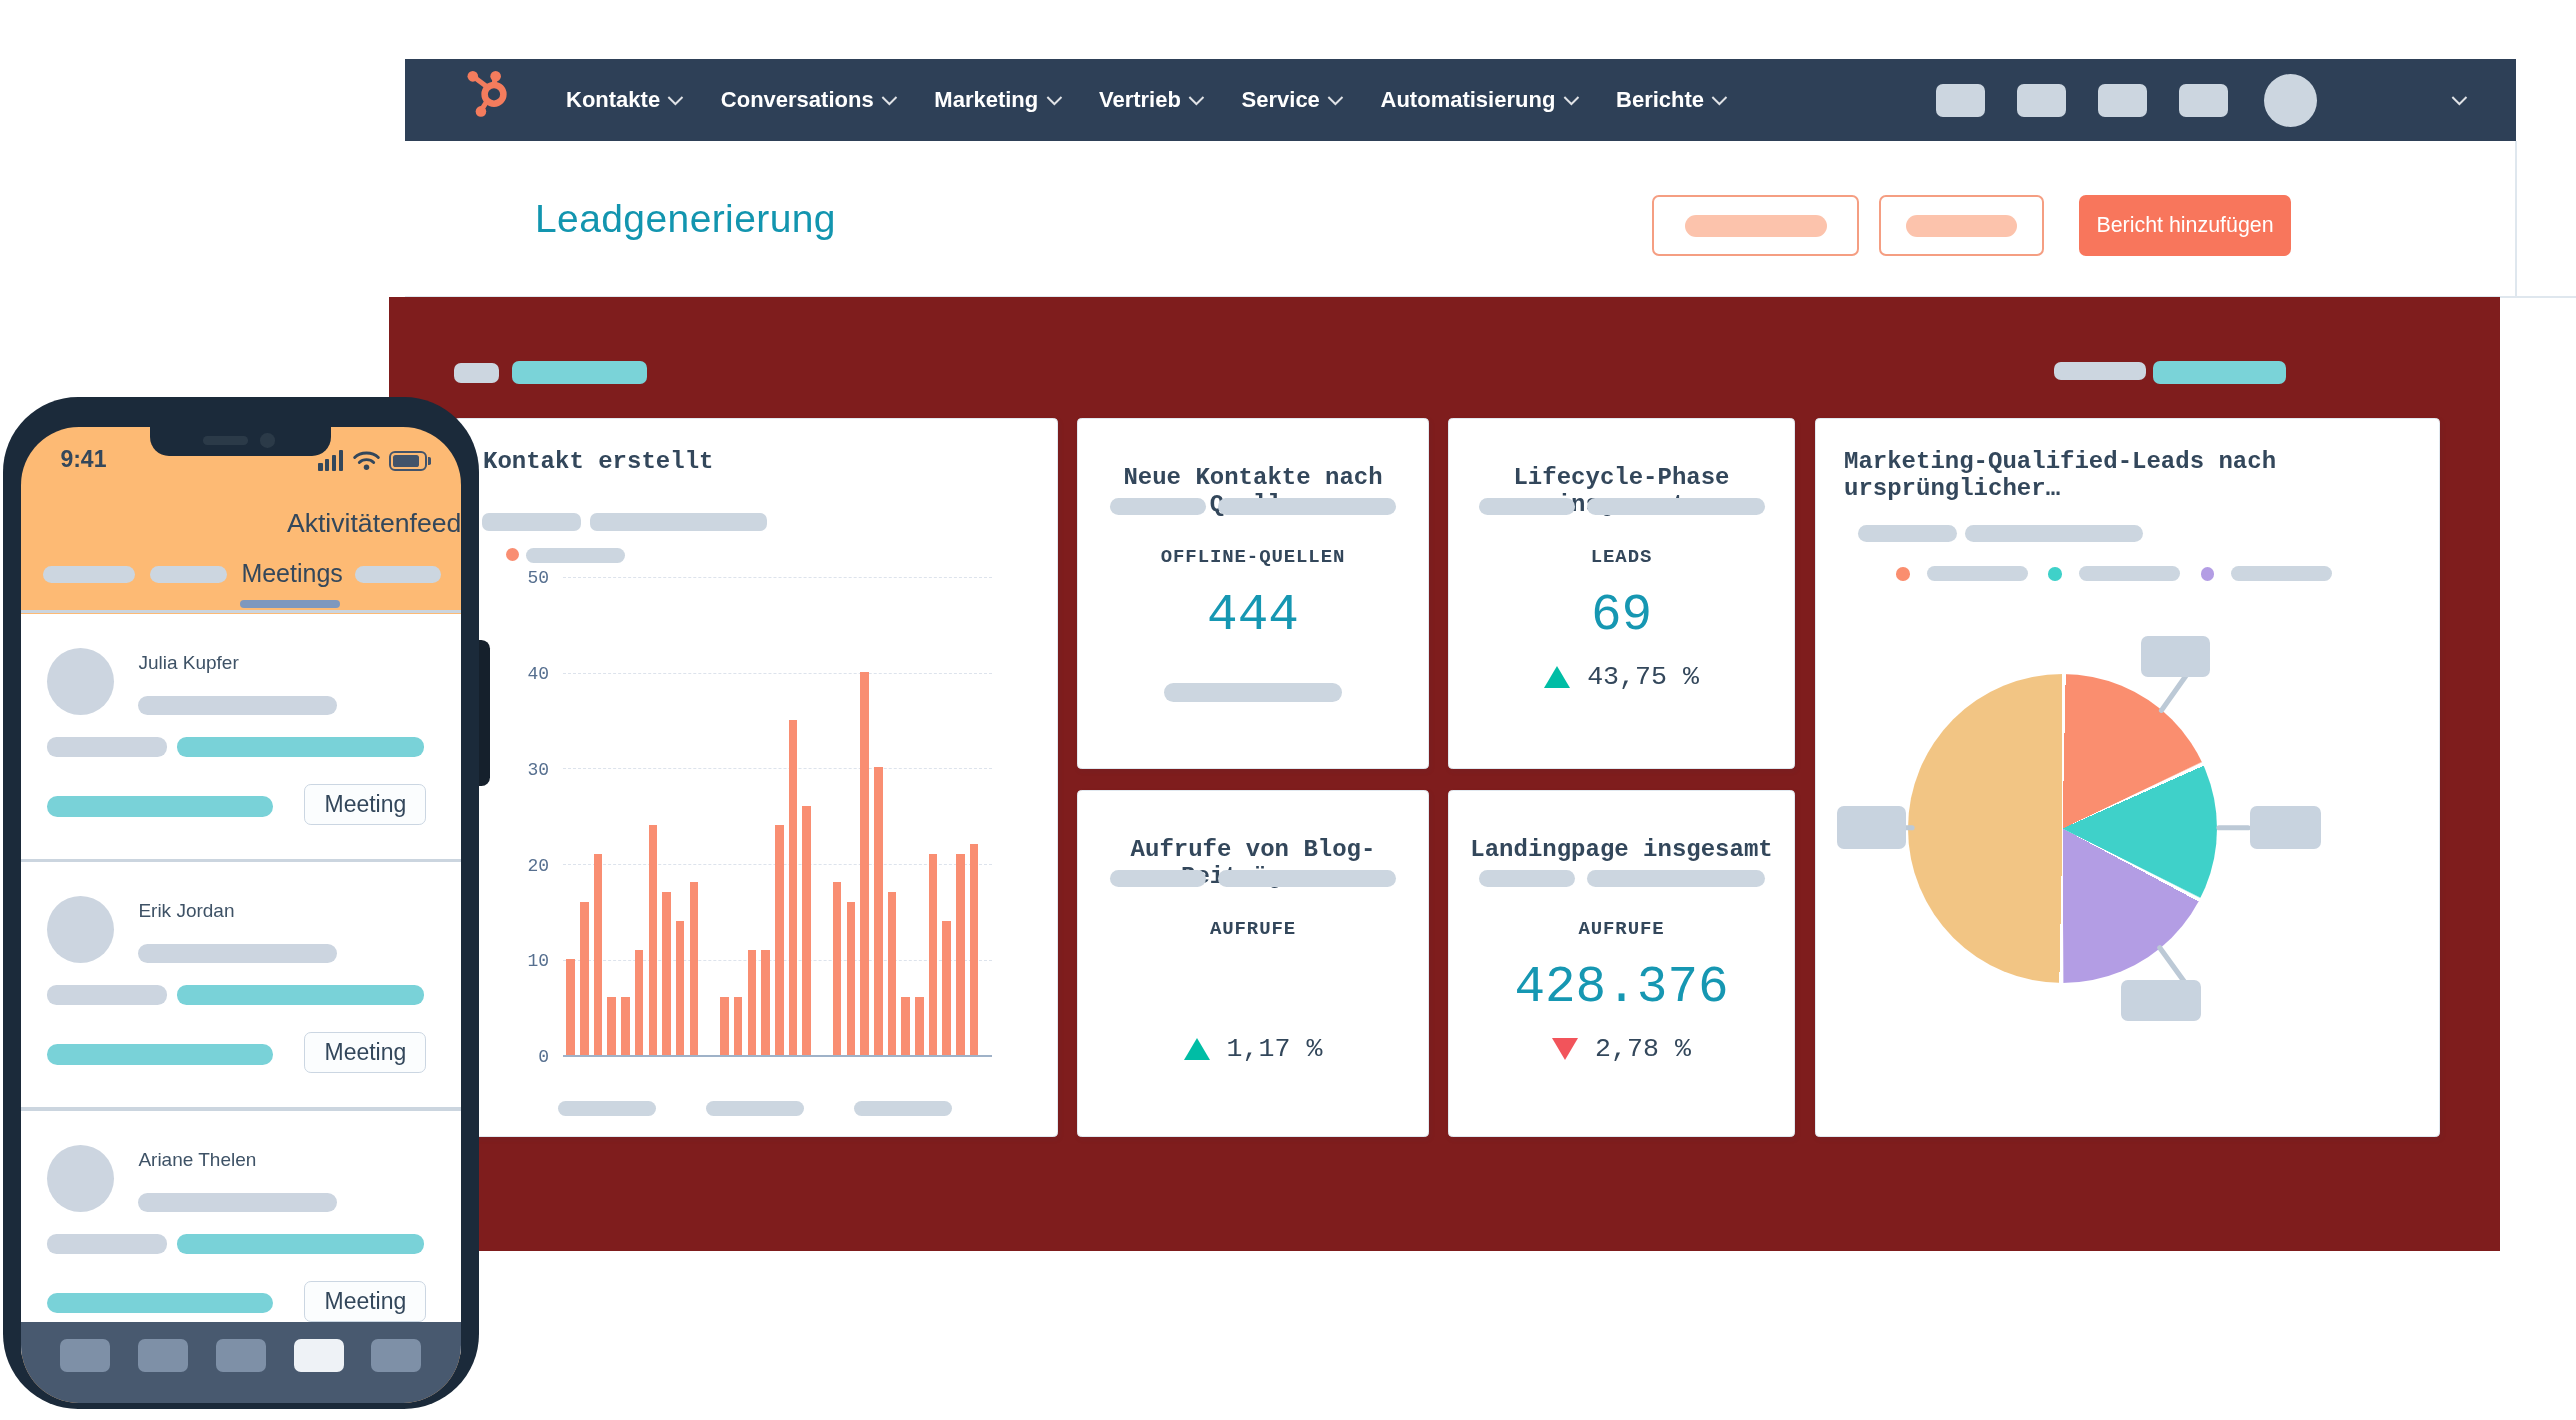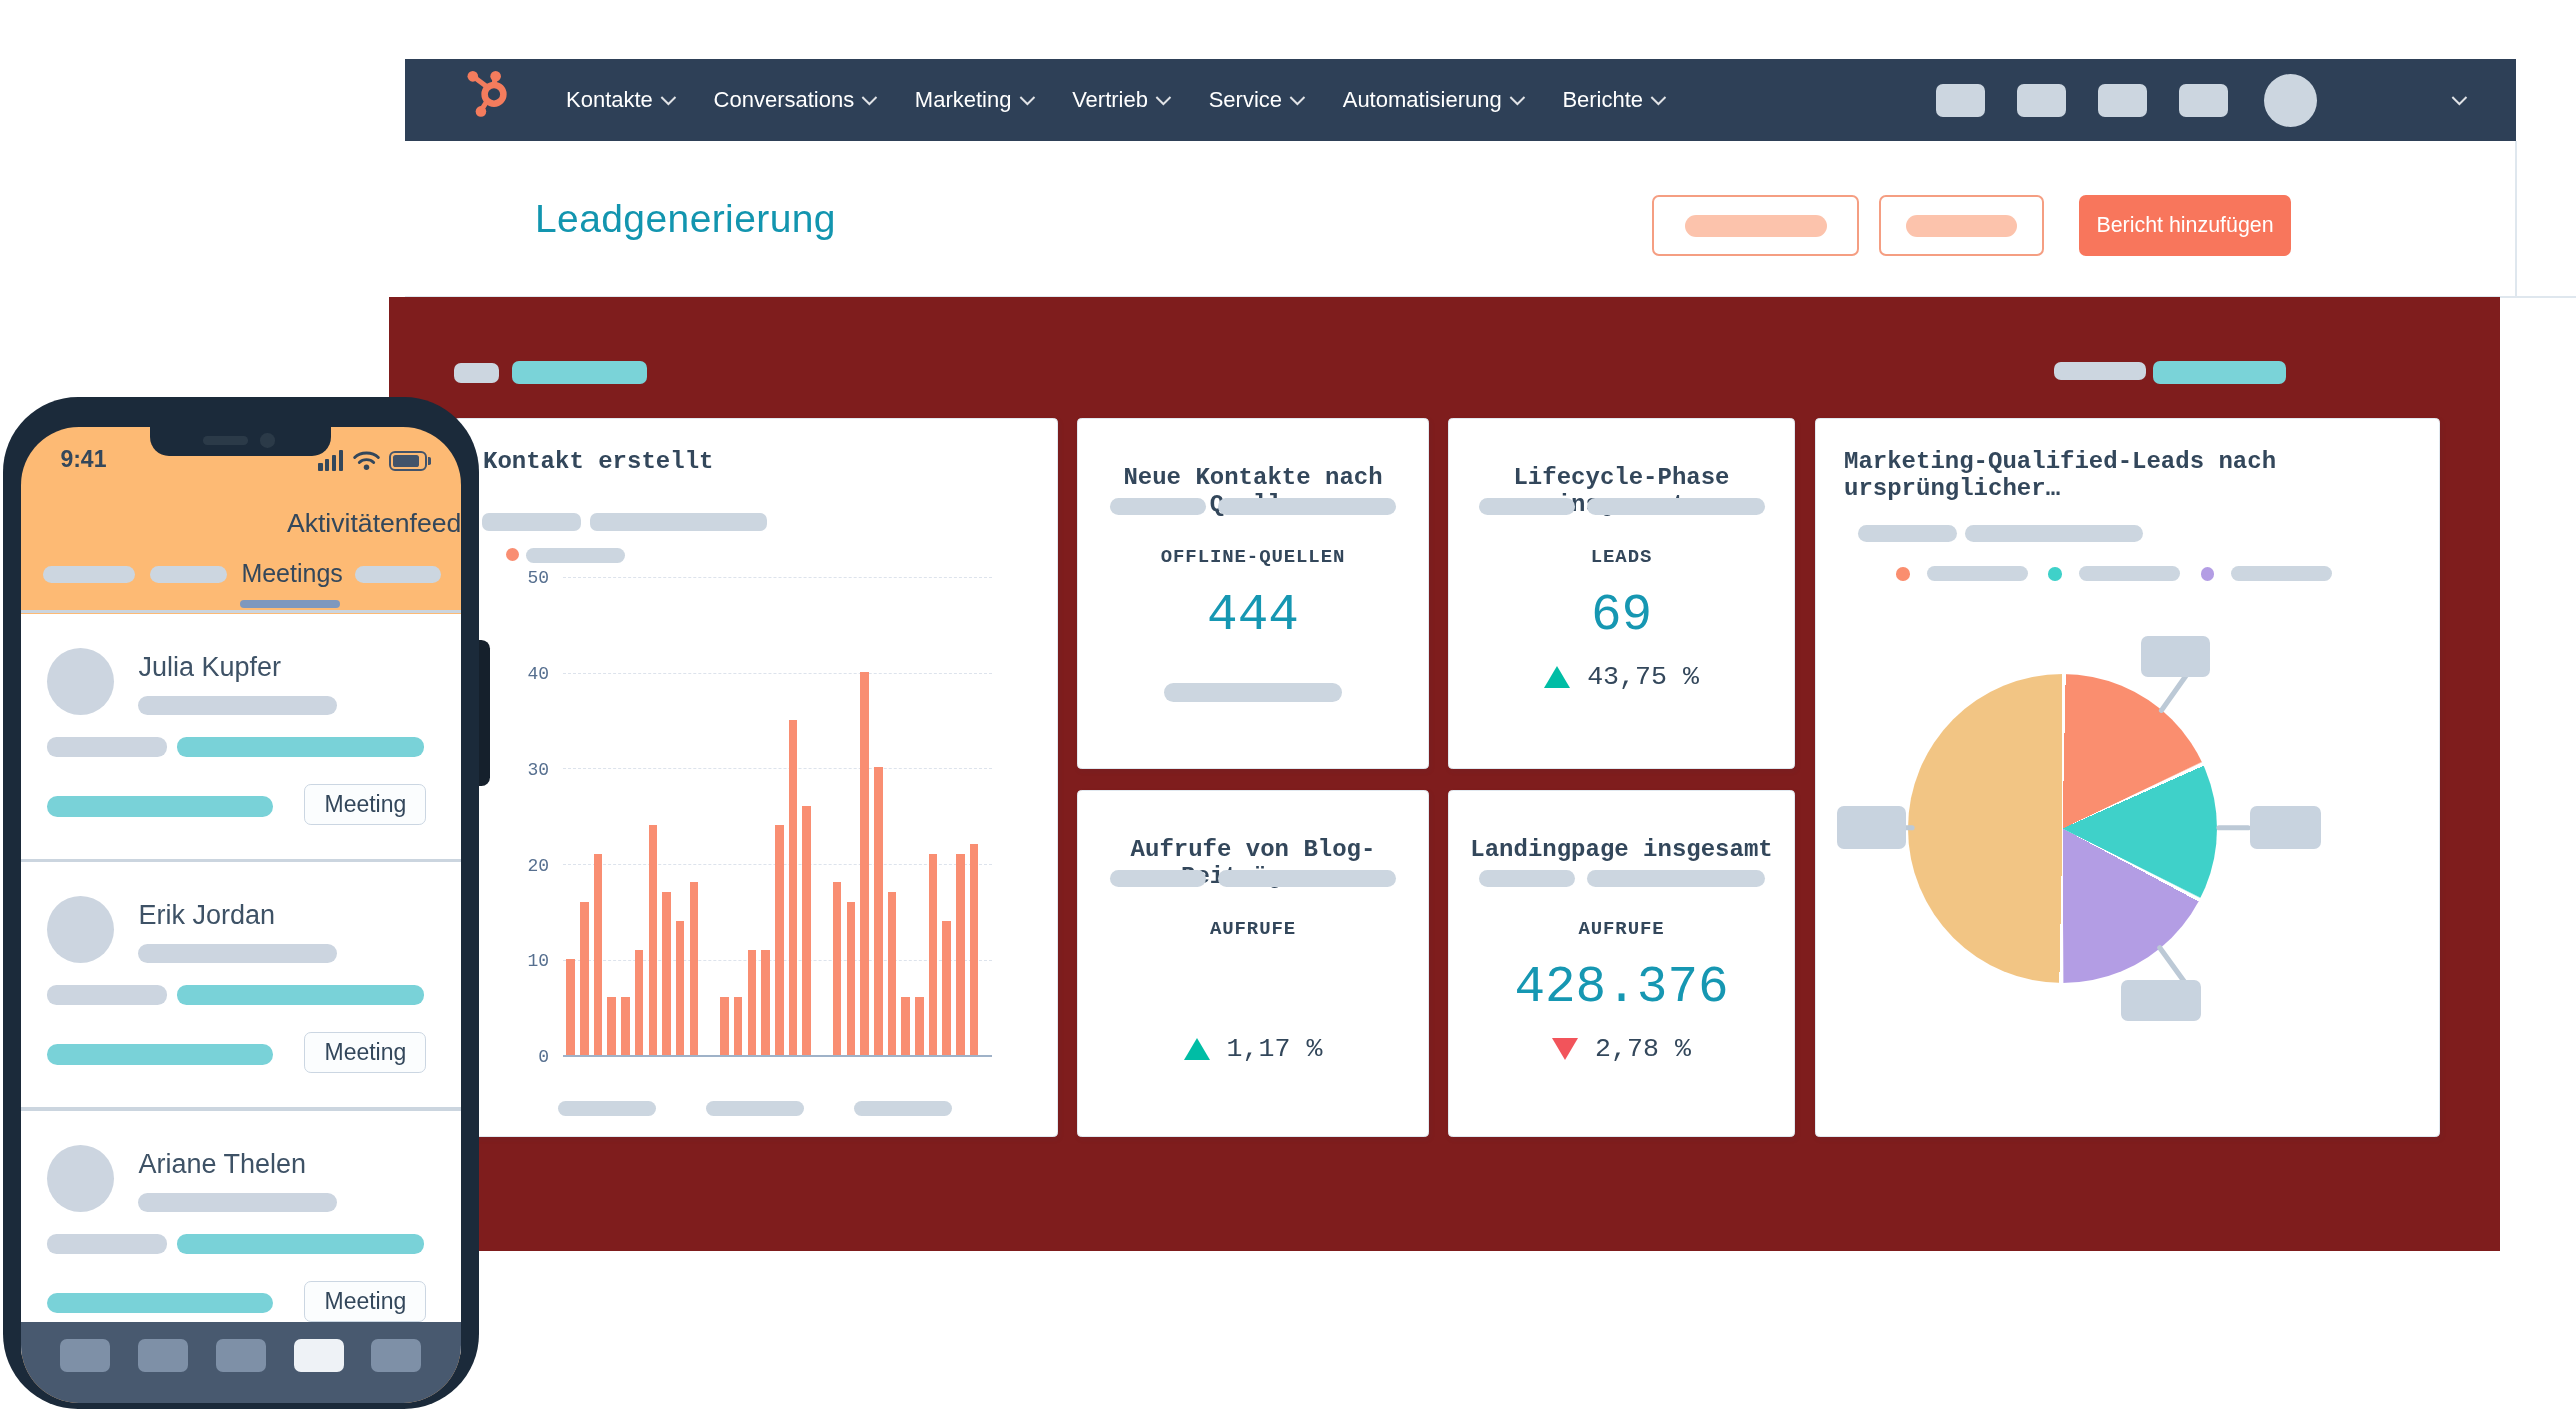--- a/index.html
+++ b/index.html
@@ -5,21 +5,21 @@
   html,body{margin:0;padding:0;background:#ffffff;}
   #stage{position:relative;width:2576px;height:1420px;overflow:hidden;
          font-family:"Liberation Sans", sans-serif;color:#33475b;}
 
   
   .navbar{position:absolute;left:405px;top:59px;width:2111px;height:82px;
           background:#2e4057;display:flex;align-items:center;}
   .logo{margin-left:58px;width:62px;height:62px;flex:0 0 auto;}
   .nav-menu{display:flex;align-items:center;margin-left:41px;gap:39px;}
   .nav-item{display:flex;align-items:center;color:#ffffff;font-size:22px;
-            font-weight:400;cursor:pointer;white-space:nowrap;}
+            font-weight:700;cursor:pointer;white-space:nowrap;}
   .chev{width:9.4px;height:9.4px;border-left:2.6px solid rgba(255,255,255,.85);
         border-bottom:2.6px solid rgba(255,255,255,.85);transform:rotate(-45deg);
         margin-left:10.3px;margin-top:-5.1px;}
   .nav-right{margin-left:auto;display:flex;align-items:center;margin-right:51px;}
   .nav-ph{width:49px;height:33px;border-radius:6.9px;background:#ccd6e0;margin-left:32px;}
   .nav-avatar{width:53px;height:53px;border-radius:50%;background:#ccd6e0;margin-left:36px;}
   .nav-chev{margin-left:137px;}
 
   
   .page-title{position:absolute;left:535px;top:197px;font-size:39px;font-weight:500;
@@ -105,21 +105,21 @@
   .app-title{position:absolute;left:0;right:0;top:81px;text-align:right;font-size:26.6px;
              font-weight:500;color:#33475b;}
   .tabrow{position:absolute;left:0;top:137px;width:100%;height:34px;}
   .tab-ph{position:absolute;height:17px;border-radius:8.6px;background:#ccd6e0;top:1.7px;}
   .tab-active{position:absolute;left:220px;top:-5.1px;width:99px;text-align:center;font-size:25px;color:#33475b;}
   .tab-underline{position:absolute;left:219px;top:36px;width:100px;height:7.7px;border-radius:4.3px;background:#7e98be;}
   .screen-divider{position:absolute;left:0;width:100%;height:3.4px;background:#cbd5df;}
   .feed{position:absolute;left:0;top:187px;width:100%;}
   .feed-card{position:relative;width:100%;height:245px;background:#ffffff;}
   .feed-card .avatar{position:absolute;left:26px;top:34px;width:67px;height:67px;border-radius:50%;background:#ccd5e0;}
-  .feed-card .fname{position:absolute;left:117px;top:38px;font-size:27px;color:#3e5266;}
+  .feed-card .fname{position:absolute;left:117px;top:38px;font-size:19px;color:#3e5266;}
   .feed-card .npill{position:absolute;left:117px;top:82px;width:199px;height:19px;border-radius:9.4px;background:#ccd5e0;}
   .feed-card .r2g{position:absolute;left:26px;top:123px;width:120px;height:20px;border-radius:9.4px;background:#ccd5e0;}
   .feed-card .r2t{position:absolute;left:156px;top:123px;width:247px;height:20px;border-radius:9.4px;background:#79d2d8;}
   .feed-card .r3t{position:absolute;left:26px;top:182px;width:226px;height:20.6px;border-radius:10.3px;background:#79d2d8;}
   .feed-card .mtg{position:absolute;left:283px;top:170px;width:122px;height:41px;border:1.7px solid #cbd6e2;
                   border-radius:6.9px;background:#fbfdfe;box-sizing:border-box;display:flex;align-items:center;
                   justify-content:center;font-size:23px;color:#33475b;cursor:pointer;}
   .feed-div{width:100%;height:3.4px;background:#cbd5df;}
   .bottom-nav{position:absolute;left:0;bottom:0;width:100%;height:81px;background:#48596f;}
   .bottom-nav .bn{position:absolute;top:17px;width:50px;height:33px;border-radius:6.9px;background:#7e90a7;}

